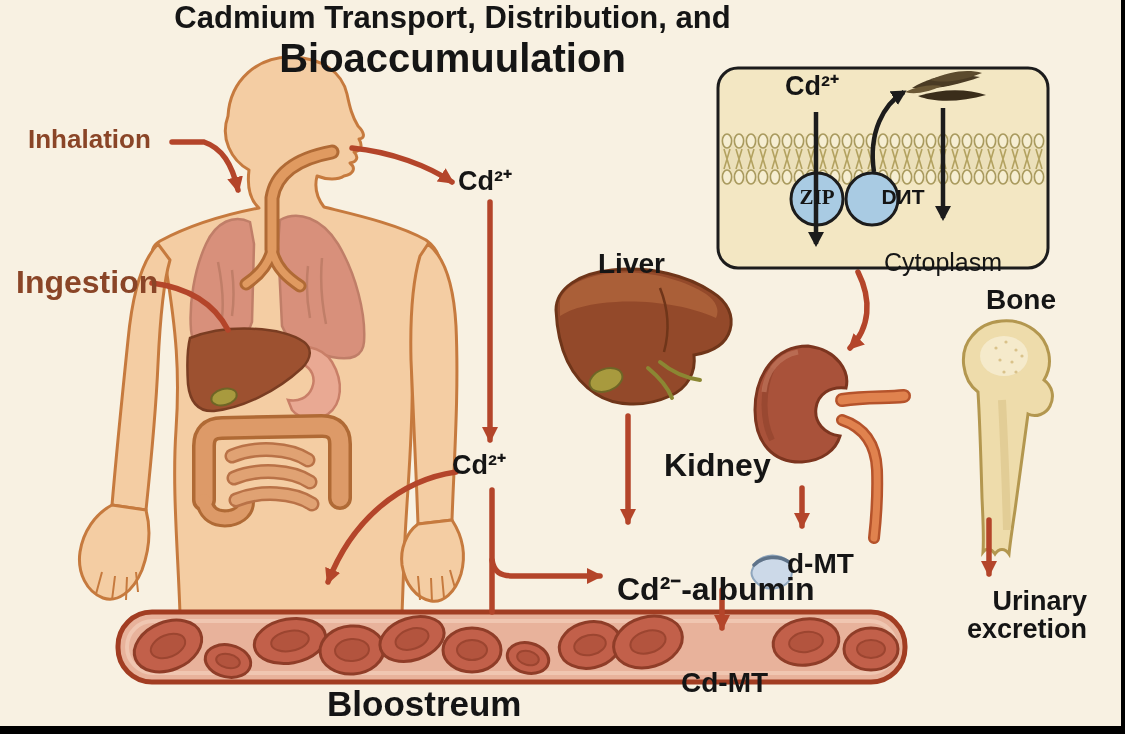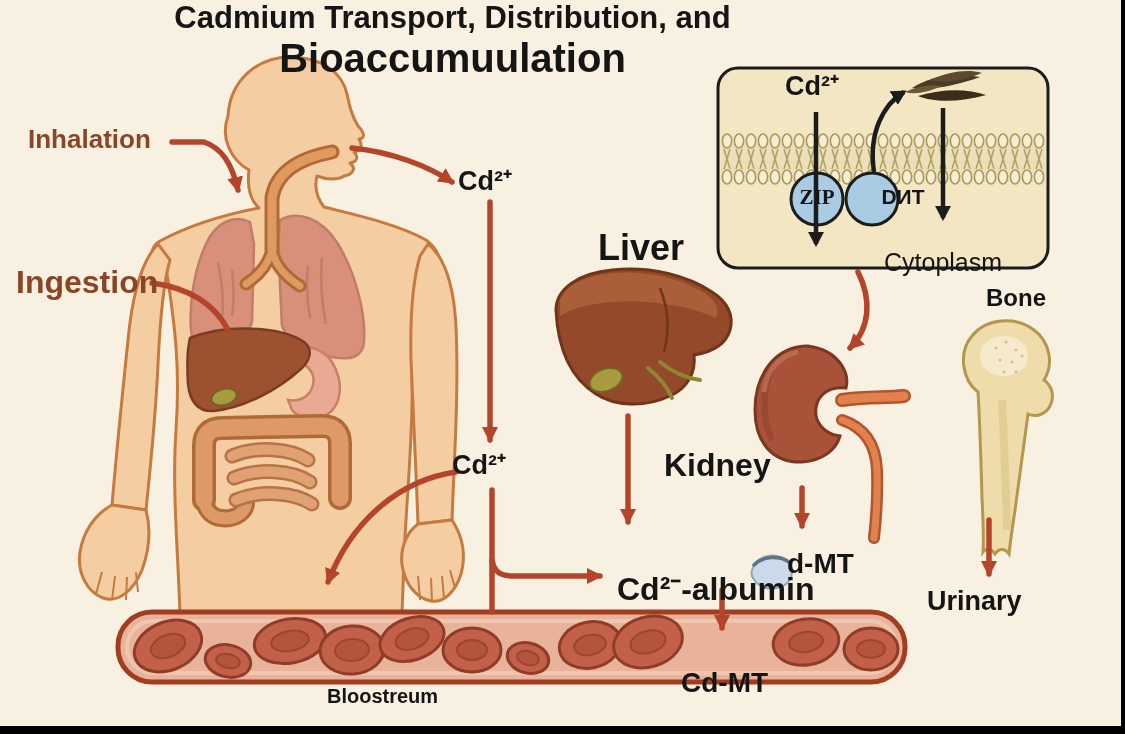--- a/index.html
+++ b/index.html
@@ -3,35 +3,35 @@
 <meta charset="utf-8">
 <style>
   html,body{margin:0;padding:0;background:#000;}
   .stage{position:relative;width:1125px;height:734px;overflow:hidden;
          background:var(--background,#f8f1e2);
          font-family:"Liberation Sans",sans-serif;padding-left:12px;}
   .scene{position:absolute;left:0;top:0;}
   .lbl{position:absolute;font-family:"Liberation Sans",sans-serif;font-weight:bold;
        color:var(--text_black,#151515);white-space:nowrap;line-height:1.05;}
   .lbl.brown{color:var(--label_brown,#8a4527);}
-  .lbl.center{text-align:left;}
+  .lbl.center{text-align:right;}
   .title1{left:120px;top:2px;width:665px;font-size:31px;text-align:center;}
   .title2{left:120px;top:37px;width:665px;font-size:40px;text-align:center;}
   .inhalation{left:28px;top:126px;font-size:26px;}
   .ingestion{left:16px;top:266px;font-size:32px;}
   .cd-top{left:458px;top:167px;font-size:27px;}
   .cd-bottom{left:452px;top:451px;font-size:27px;}
-  .liver-lbl{left:598px;top:229px;font-size:36px;}
+  .liver-lbl{left:598px;top:249px;font-size:28px;}
   .kidney-lbl{left:664px;top:449px;font-size:32px;}
-  .bone-lbl{left:986px;top:285px;font-size:24px;}
+  .bone-lbl{left:986px;top:285px;font-size:28px;}
   .urinary{left:927px;top:587px;width:160px;font-size:27px;}
   .cd-albumin{left:617px;top:573px;font-size:32px;}
   .d-mt{left:787px;top:549px;font-size:28px;}
   .cd-mt{left:681px;top:626px;font-size:28px;margin-top:42px;}
-  .bs-left{left:327px;top:686px;width:170px;font-size:20px;}
+  .bs-left{left:327px;top:686px;width:170px;font-size:35px;}
   .bs-right{left:630px;top:686px;width:176px;font-size:27px;}
   .inset-cd{left:785px;top:72px;font-size:27px;}
   .zip-lbl{left:789px;top:186px;width:56px;font-size:21px;text-align:center;font-family:Liberation Serif, serif;}
   .dmt-lbl{left:844px;top:186px;width:56px;font-size:21px;text-align:center;margin-left:31px;}
   .cytoplasm{left:884px;top:229px;font-size:25px;font-weight:normal;margin-top:20px;}
   .edge{position:absolute;background:#000;}
   .edge.bottom{left:0;top:726px;width:1125px;height:8px;}
   .edge.right{left:1121px;top:0;width:4px;height:734px;}
 </style>
 </head>
@@ -250,20 +250,21 @@
 
 <div class="lbl cd-top">Cd²⁺</div>
 <div class="lbl cd-bottom">Cd²⁺</div>
 
 <div class="lbl liver-lbl">Liver</div>
 <div class="lbl kidney-lbl">Kidney</div>
 <div class="lbl bone-lbl">Bone</div>
 
 <div class="lbl urinary center">
   <div>Urinary</div>
+  <div>excretion</div>
 </div>
 
 <div class="lbl cd-albumin">Cd²⁻-albumin</div>
 <div class="lbl d-mt">d-MT</div>
 <div class="lbl cd-mt">Cd-MT</div>
 
 <div class="lbl bs-left center">Bloostreum</div>
 
 <div class="lbl inset-cd">Cd²⁺</div>
 <div class="lbl zip-lbl">ZIP</div>

